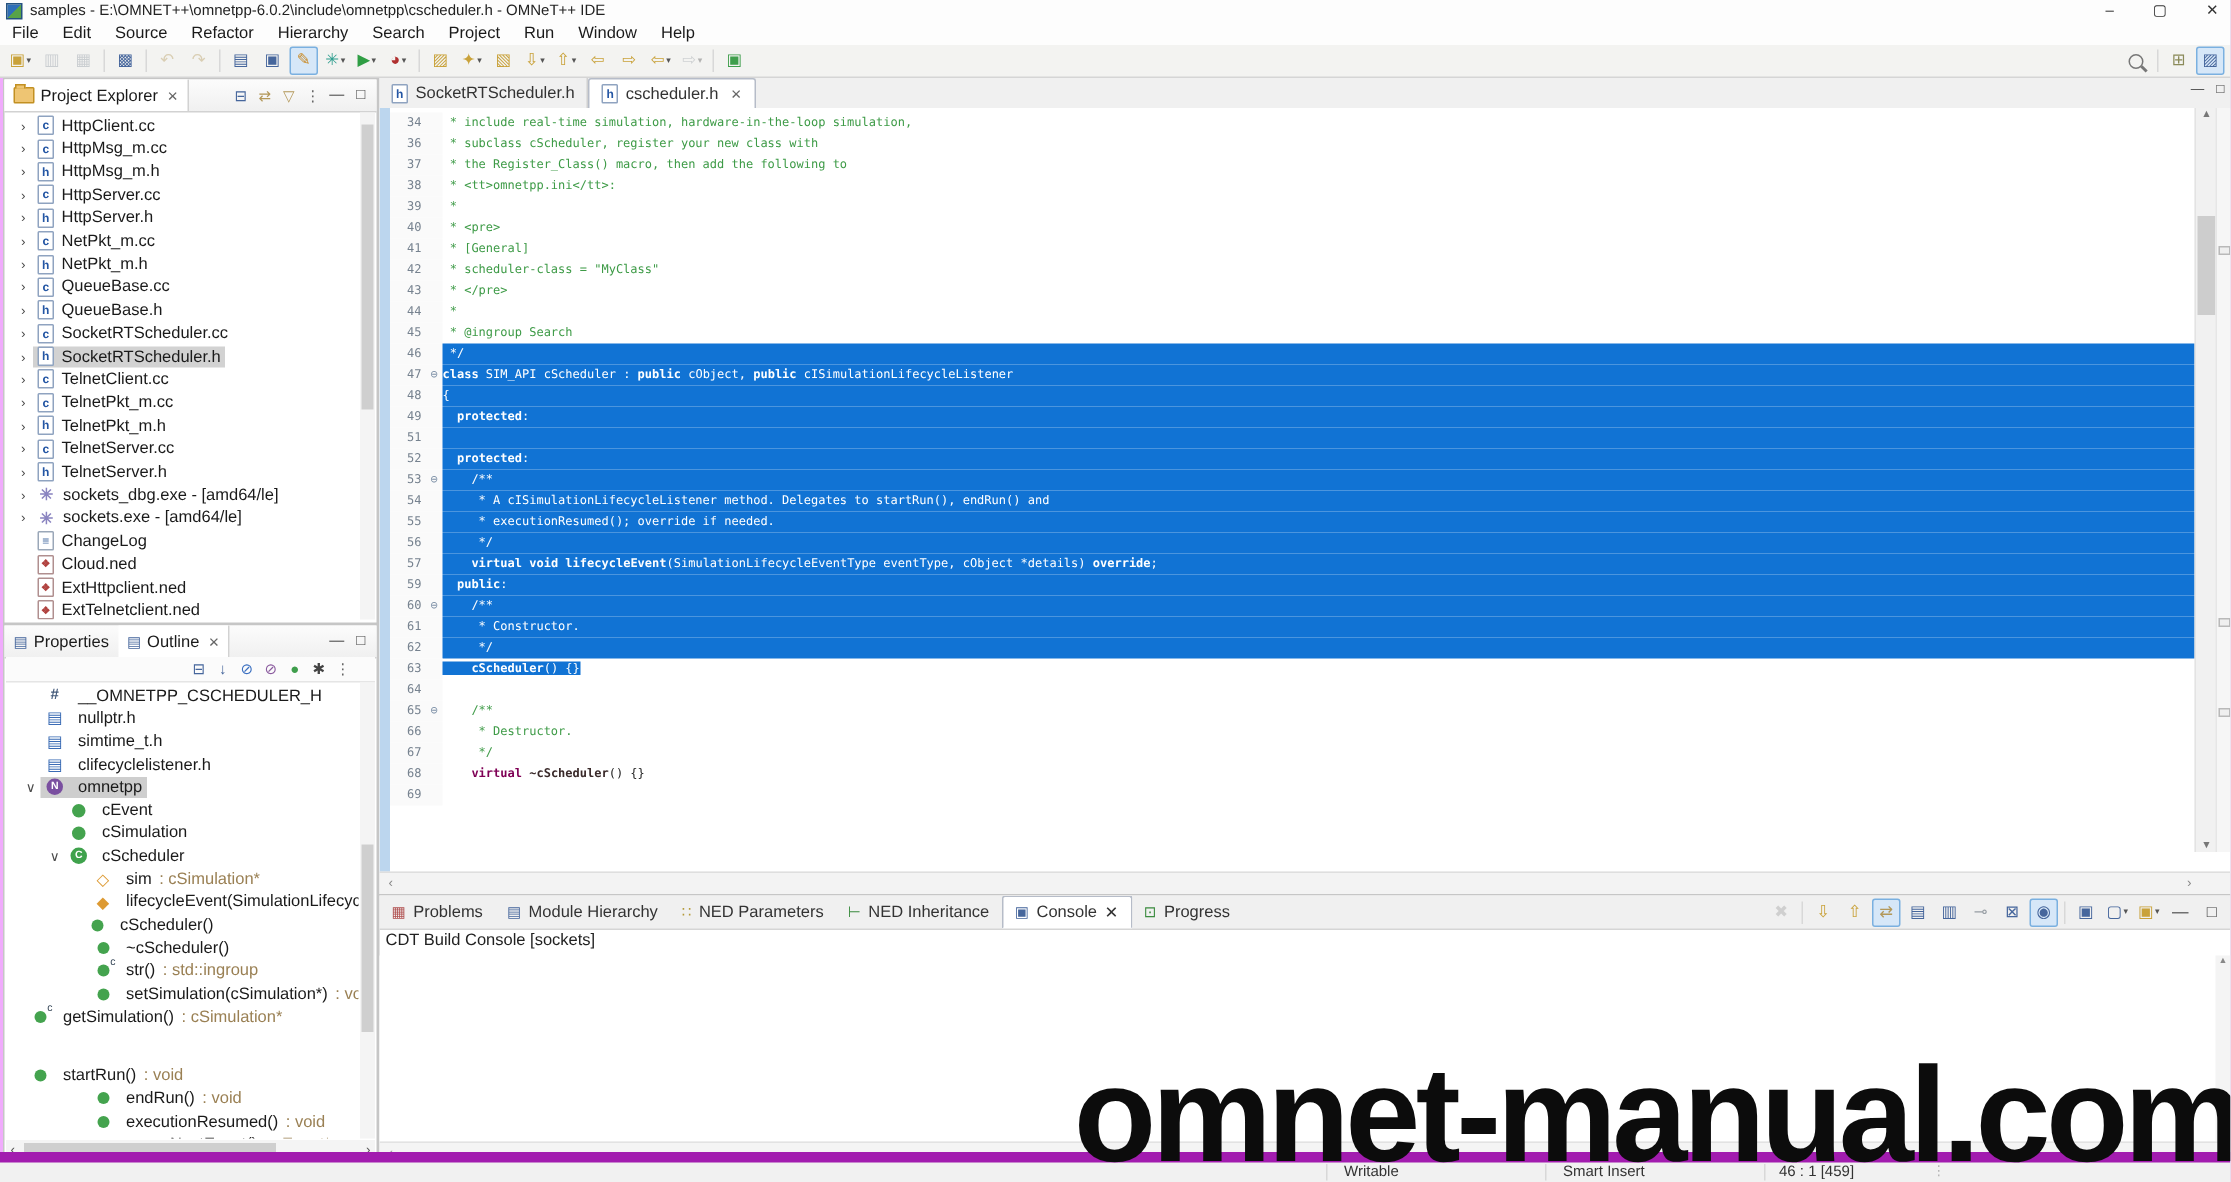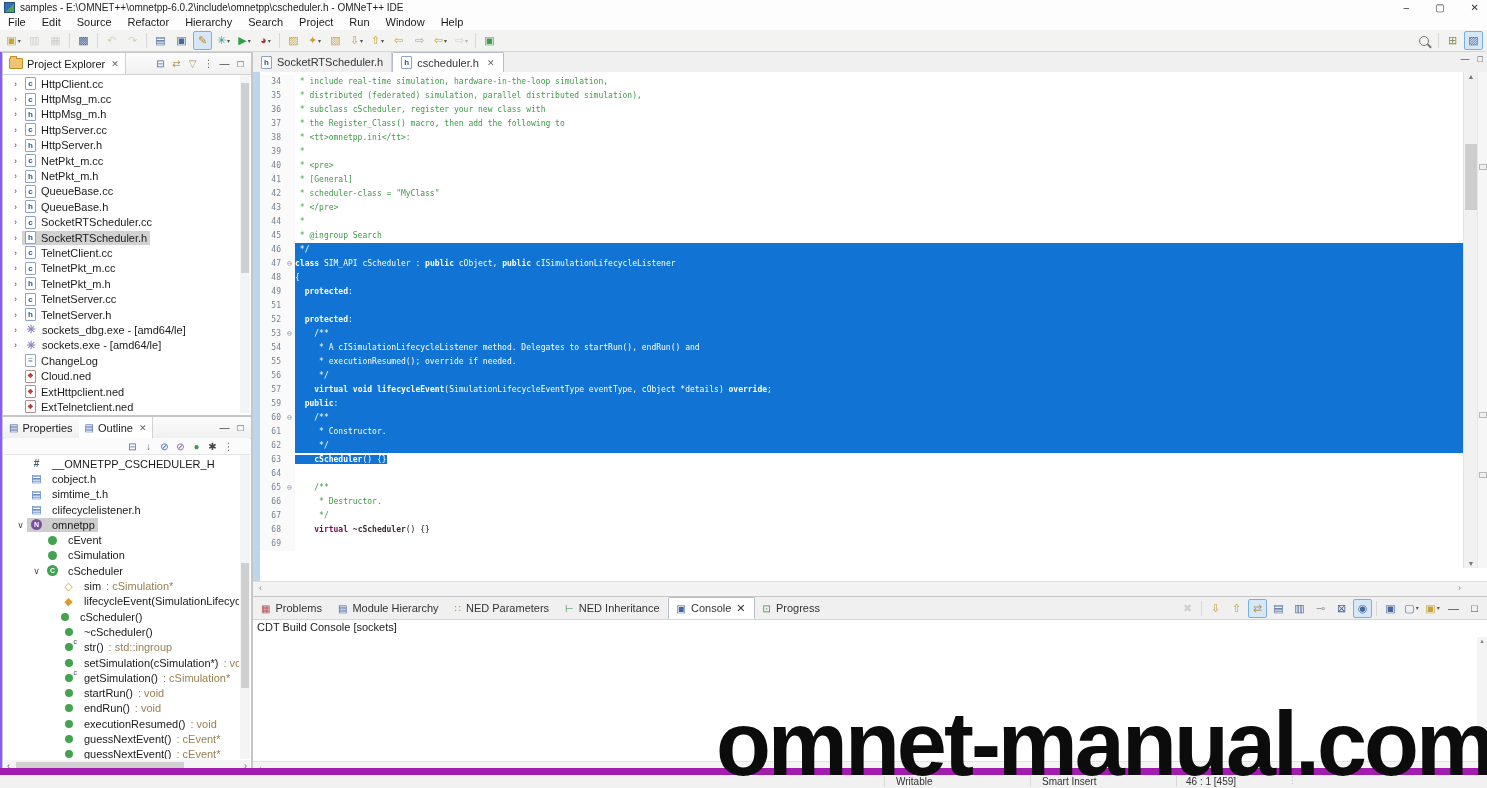--- a/index.html
+++ b/index.html
@@ -1,16 +1,16 @@
 <!DOCTYPE html>
 <html><head>
 <meta charset="utf-8">
 <style>
   html,body{margin:0;padding:0;background:#ddd;}
-  #app{position:relative;width:1487px;height:788px;background:#8b5cf6;font-family:"Liberation Sans",sans-serif;overflow:hidden;color:#1a1a1a;}
+  #app{position:relative;width:1487px;height:788px;background:#f0abfc;font-family:"Liberation Sans",sans-serif;overflow:hidden;color:#1a1a1a;}
   
   .titlebar{position:absolute;left:0;top:0;right:0;height:14px;background:#fdfdfd;display:flex;align-items:center;font-size:10px;color:#222;}
   .appicon{width:9px;height:9px;margin:0 5px 0 4px;background:linear-gradient(135deg,#2f6fb7 50%,#58a348 50%);border:1px solid #24527f;}
   .wctrls{position:absolute;right:8px;top:0;height:14px;display:flex;gap:26px;align-items:center;font-size:10px;color:#333;}
   
   .menubar{position:absolute;left:0;top:14px;right:0;height:16px;background:#fdfdfd;display:flex;align-items:center;font-size:11px;}
   .mitem{padding:0 8px;height:100%;display:flex;align-items:center;}
   
   .toolbar{position:absolute;left:0;top:30px;right:0;height:21px;background:#f3f3f1;border-bottom:1px solid #d5d5d5;display:flex;align-items:center;padding-left:3px;}
   .tico{height:17px;min-width:17px;display:flex;align-items:center;justify-content:center;margin:0 1px;border-radius:2px;border:1px solid transparent;font-size:11px;line-height:1;}
@@ -438,21 +438,21 @@
           <span class="chev"></span>
           <span class="hit">
             <span class="oic" style="color: rgb(68, 90, 122); font-weight: bold; font-size: 10px;">#</span>
             <span>__OMNETPP_CSCHEDULER_H</span>
           </span>
         </div>
         <div class="orow" style="padding-left: 10px;">
           <span class="chev"></span>
           <span class="hit">
             <span class="oic" style="color: rgb(59, 108, 181);">▤</span>
-            <span>cobject.h</span>
+            <span>nullptr.h</span>
           </span>
         </div>
         <div class="orow" style="padding-left: 10px;">
           <span class="chev"></span>
           <span class="hit">
             <span class="oic" style="color: rgb(59, 108, 181);">▤</span>
             <span>simtime_t.h</span>
           </span>
         </div>
         <div class="orow" style="padding-left: 10px;">
@@ -545,32 +545,32 @@
         <div class="orow" style="padding-left: 42px;">
           <span class="chev"></span>
           <span class="hit">
             <span class="oic">
               <span class="dot"></span>
             </span>
             <span>setSimulation(cSimulation*)</span>
             <span class="suf"> : void</span>
           </span>
         </div>
-        <div class="orow" style="padding-left: 42px;">
+        <div class="orow" style="">
           <span class="chev"></span>
           <span class="hit">
             <span class="oic">
               <span class="dot"></span>
               <span class="csup">c</span>
             </span>
             <span>getSimulation()</span>
             <span class="suf"> : cSimulation*</span>
           </span>
         </div>
-        <div class="orow" style="padding-left: 42px;">
+        <div class="orow" style=" margin-top: 24px;">
           <span class="chev"></span>
           <span class="hit">
             <span class="oic">
               <span class="dot"></span>
             </span>
             <span>startRun()</span>
             <span class="suf"> : void</span>
           </span>
         </div>
         <div class="orow" style="padding-left: 42px;">
@@ -637,21 +637,20 @@
         </span>
       </div>
     <div class="egrpctl">
       <span>—</span>
       <span>□</span>
     </div>
     <div class="codewrap">
       <div class="rstrip"></div>
       <div class="lines" id="code">
           <div class="cl"><span class="ln">34</span><span class="fm"></span><span class="ct"><span class="st-c"> * include real-time simulation, hardware-in-the-loop simulation,</span></span></div>
-          <div class="cl"><span class="ln">35</span><span class="fm"></span><span class="ct"><span class="st-c"> * distributed (federated) simulation, parallel distributed simulation),</span></span></div>
           <div class="cl"><span class="ln">36</span><span class="fm"></span><span class="ct"><span class="st-c"> * subclass cScheduler, register your new class with</span></span></div>
           <div class="cl"><span class="ln">37</span><span class="fm"></span><span class="ct"><span class="st-c"> * the Register_Class() macro, then add the following to</span></span></div>
           <div class="cl"><span class="ln">38</span><span class="fm"></span><span class="ct"><span class="st-c"> * &lt;tt&gt;omnetpp.ini&lt;/tt&gt;:</span></span></div>
           <div class="cl"><span class="ln">39</span><span class="fm"></span><span class="ct"><span class="st-c"> *</span></span></div>
           <div class="cl"><span class="ln">40</span><span class="fm"></span><span class="ct"><span class="st-c"> * &lt;pre&gt;</span></span></div>
           <div class="cl"><span class="ln">41</span><span class="fm"></span><span class="ct"><span class="st-c"> * [General]</span></span></div>
           <div class="cl"><span class="ln">42</span><span class="fm"></span><span class="ct"><span class="st-c"> * scheduler-class = "MyClass"</span></span></div>
           <div class="cl"><span class="ln">43</span><span class="fm"></span><span class="ct"><span class="st-c"> * &lt;/pre&gt;</span></span></div>
           <div class="cl"><span class="ln">44</span><span class="fm"></span><span class="ct"><span class="st-c"> *</span></span></div>
           <div class="cl"><span class="ln">45</span><span class="fm"></span><span class="ct"><span class="st-c"> * @ingroup Search</span></span></div>

